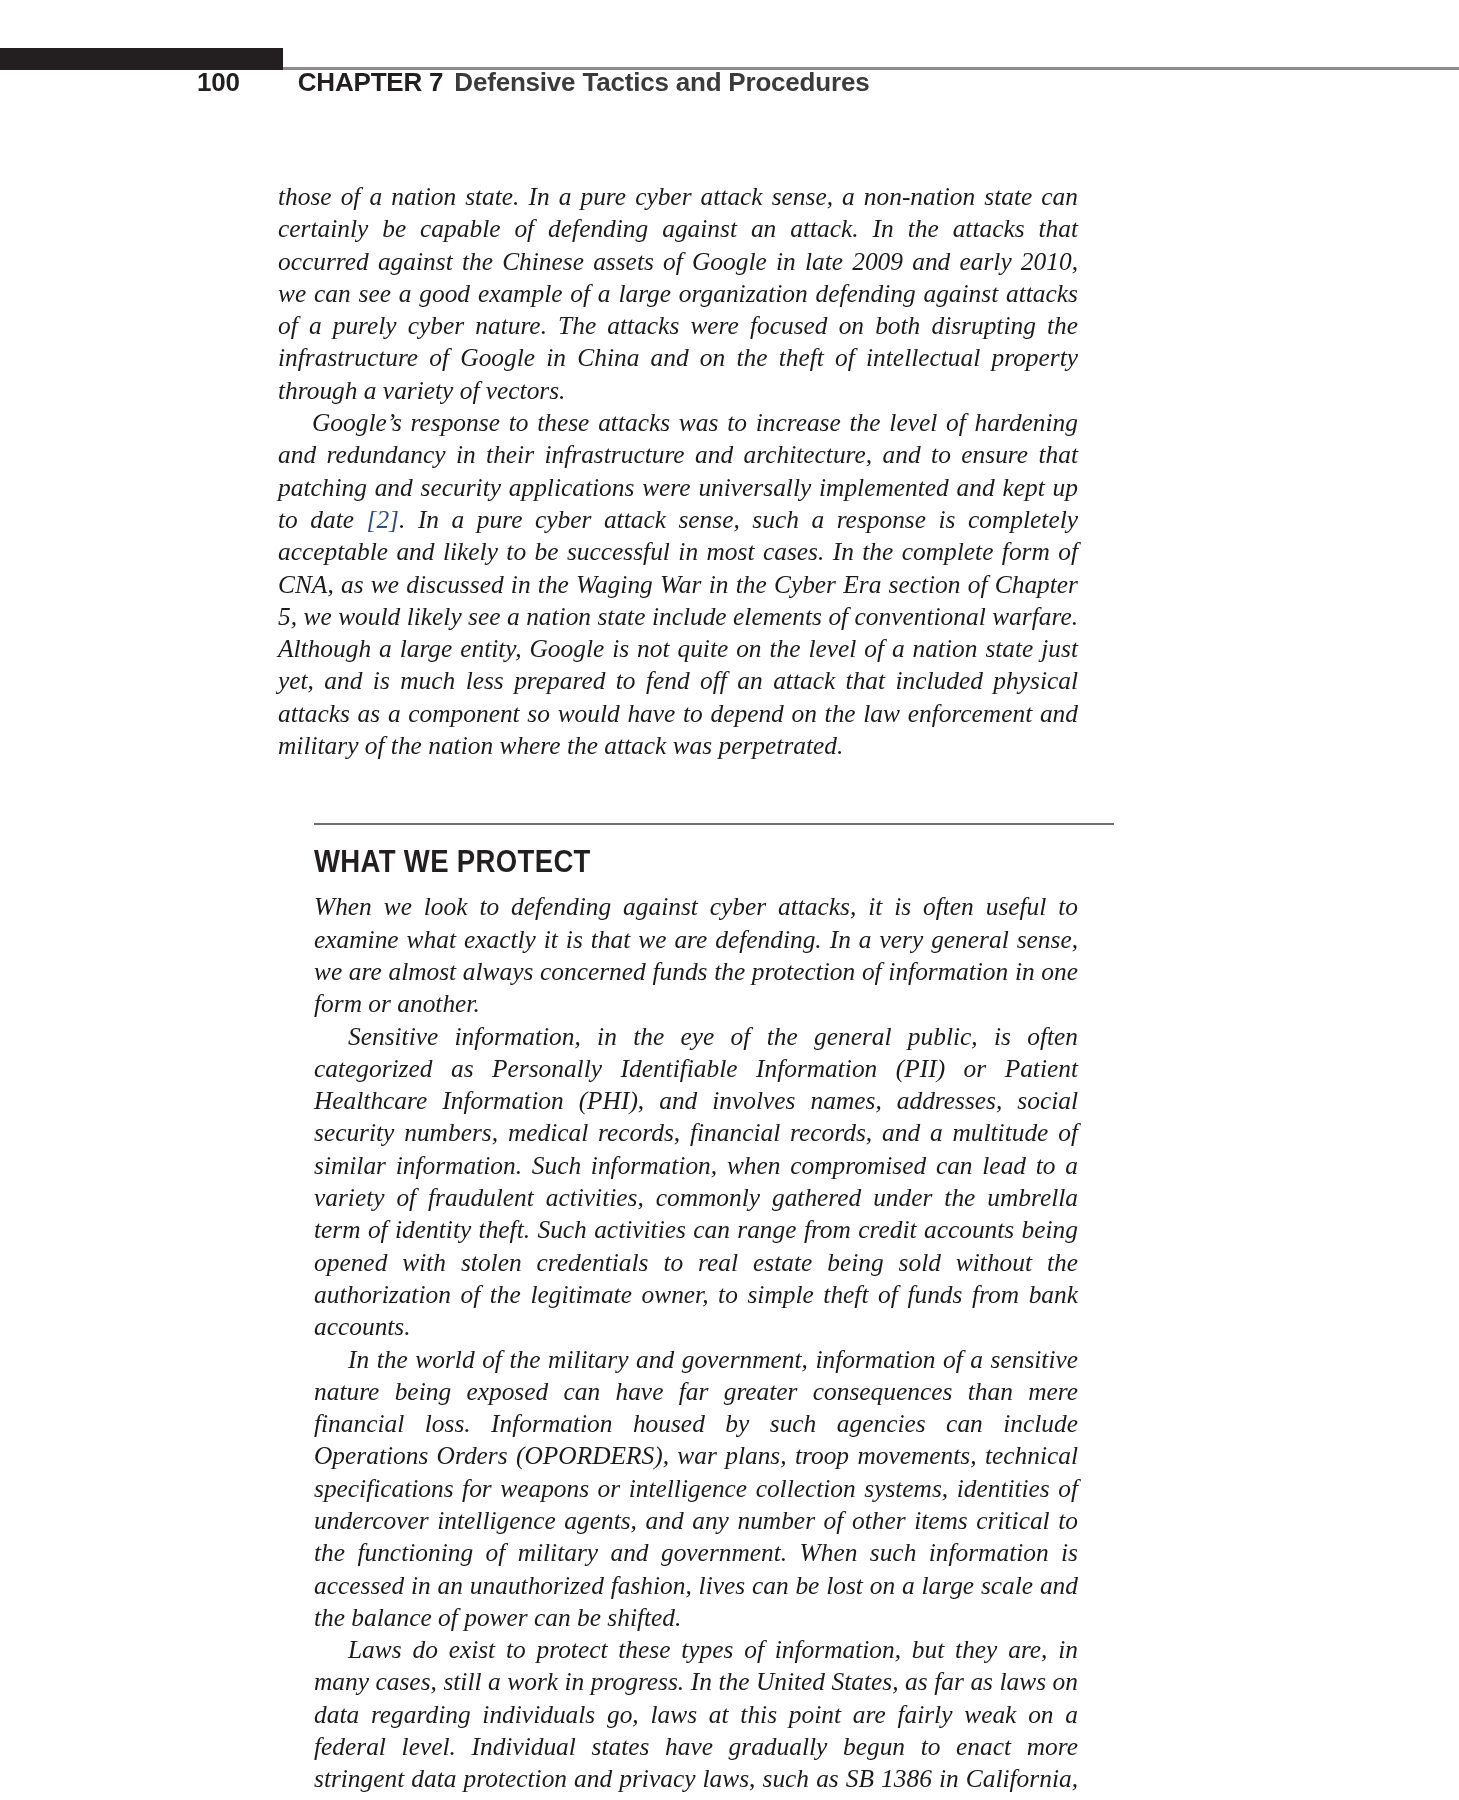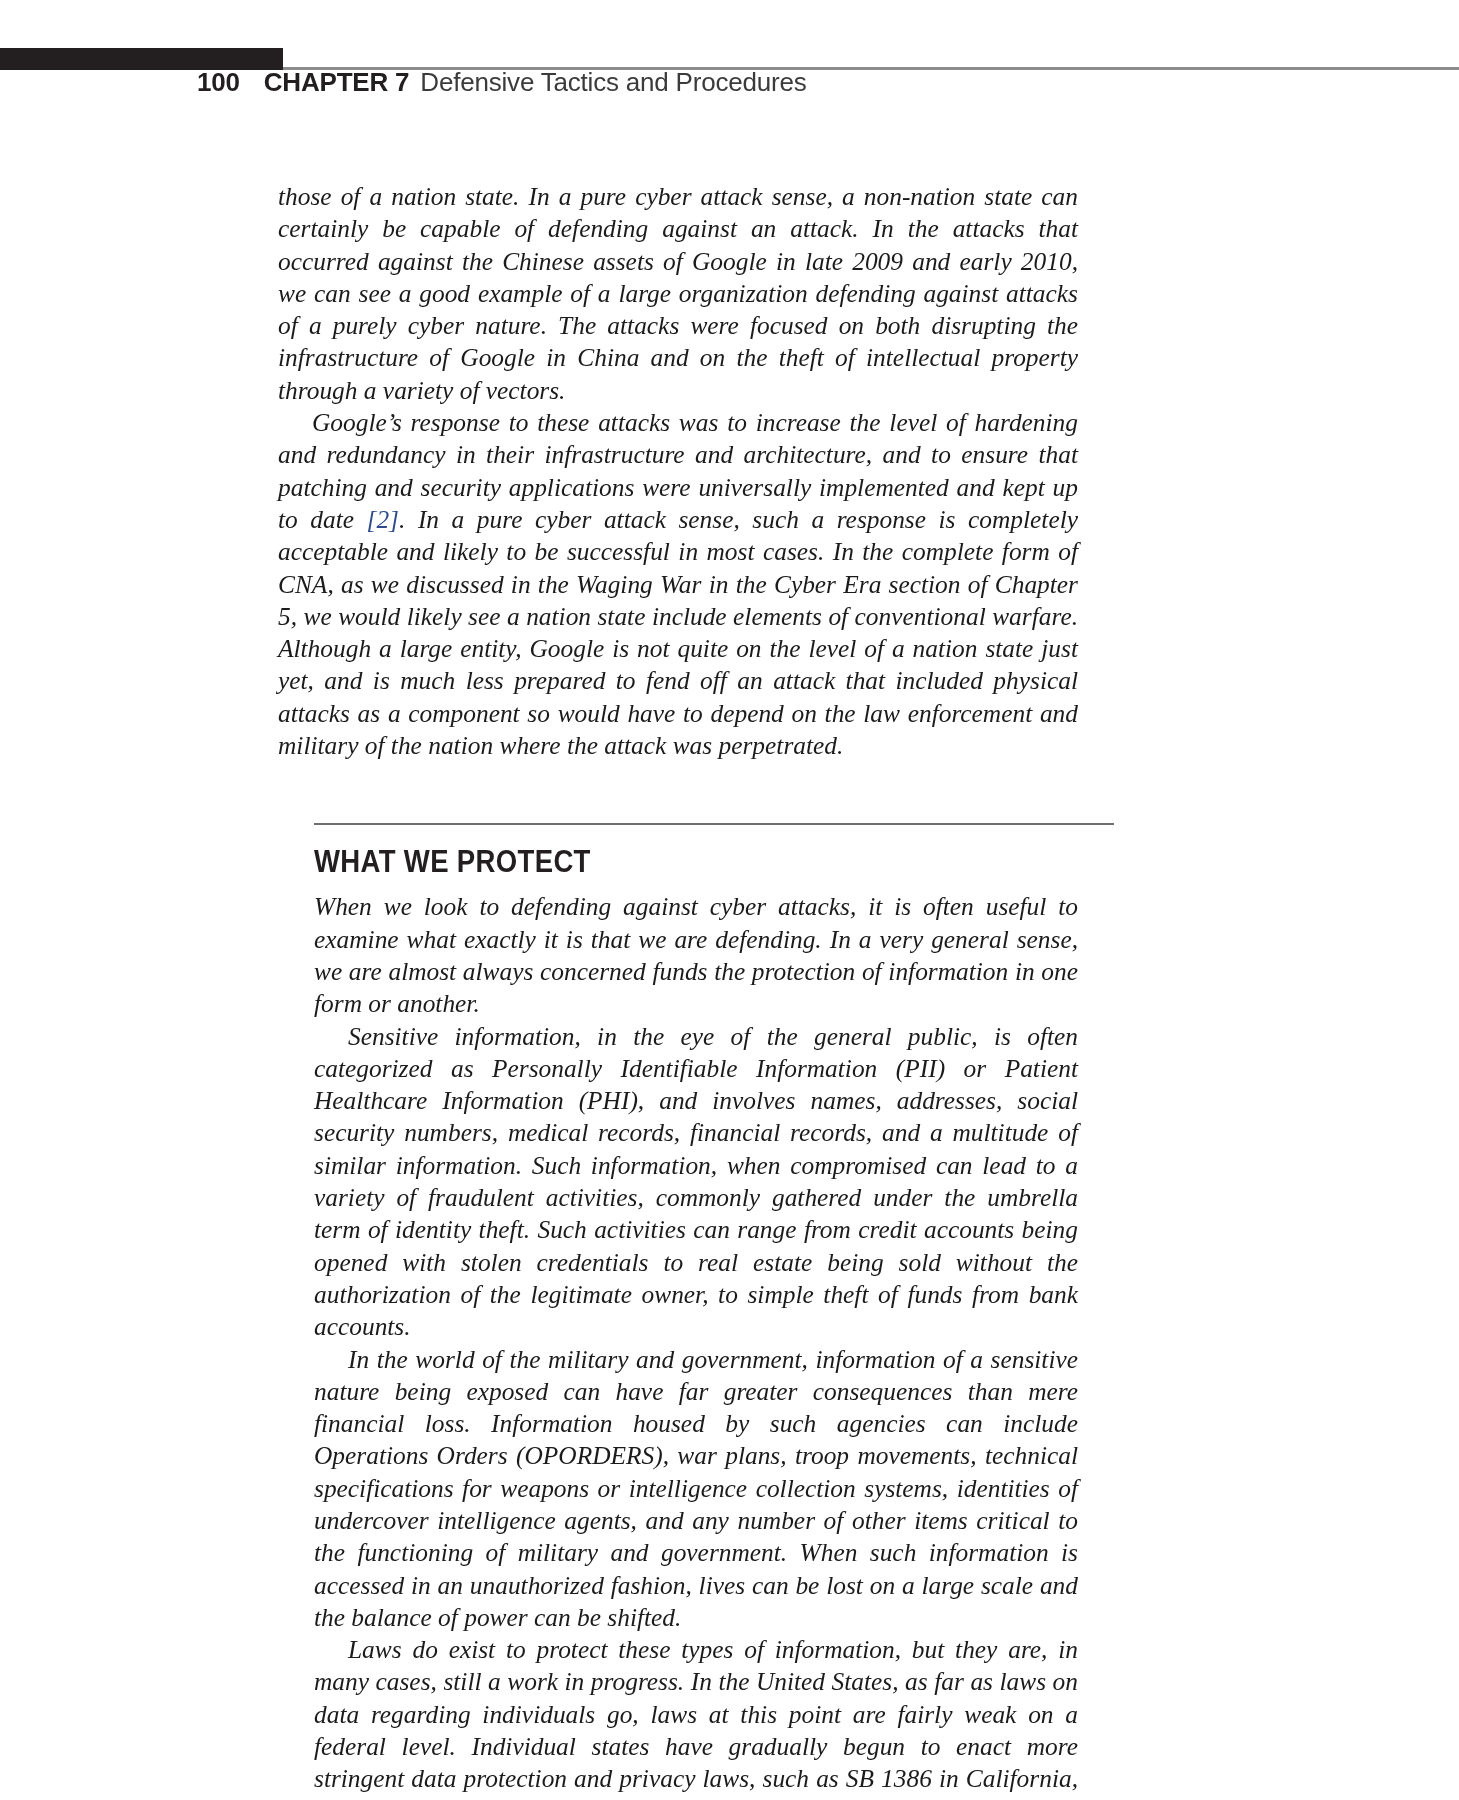--- a/index.html
+++ b/index.html
@@ -60,26 +60,26 @@
     font-weight: bold;
     font-size: 26px;
     color: #231f20;
     letter-spacing: -0.2px;
   }
   .header-chapter {
     font-family: "Liberation Sans", "DejaVu Sans", sans-serif;
     font-weight: bold;
     font-size: 26px;
     color: #231f20;
-    margin-left: 24px;
+    margin-left: 58px;
     letter-spacing: -0.2px;
   }
   .header-title {
     font-family: "Liberation Sans", "DejaVu Sans", sans-serif;
-    font-weight: normal;
+    font-weight: bold;
     font-size: 26px;
     color: #3b3b3b;
     margin-left: 11px;
     letter-spacing: -0.2px;
   }
 
   
   .column {
     position: absolute;
     left: 278px;

